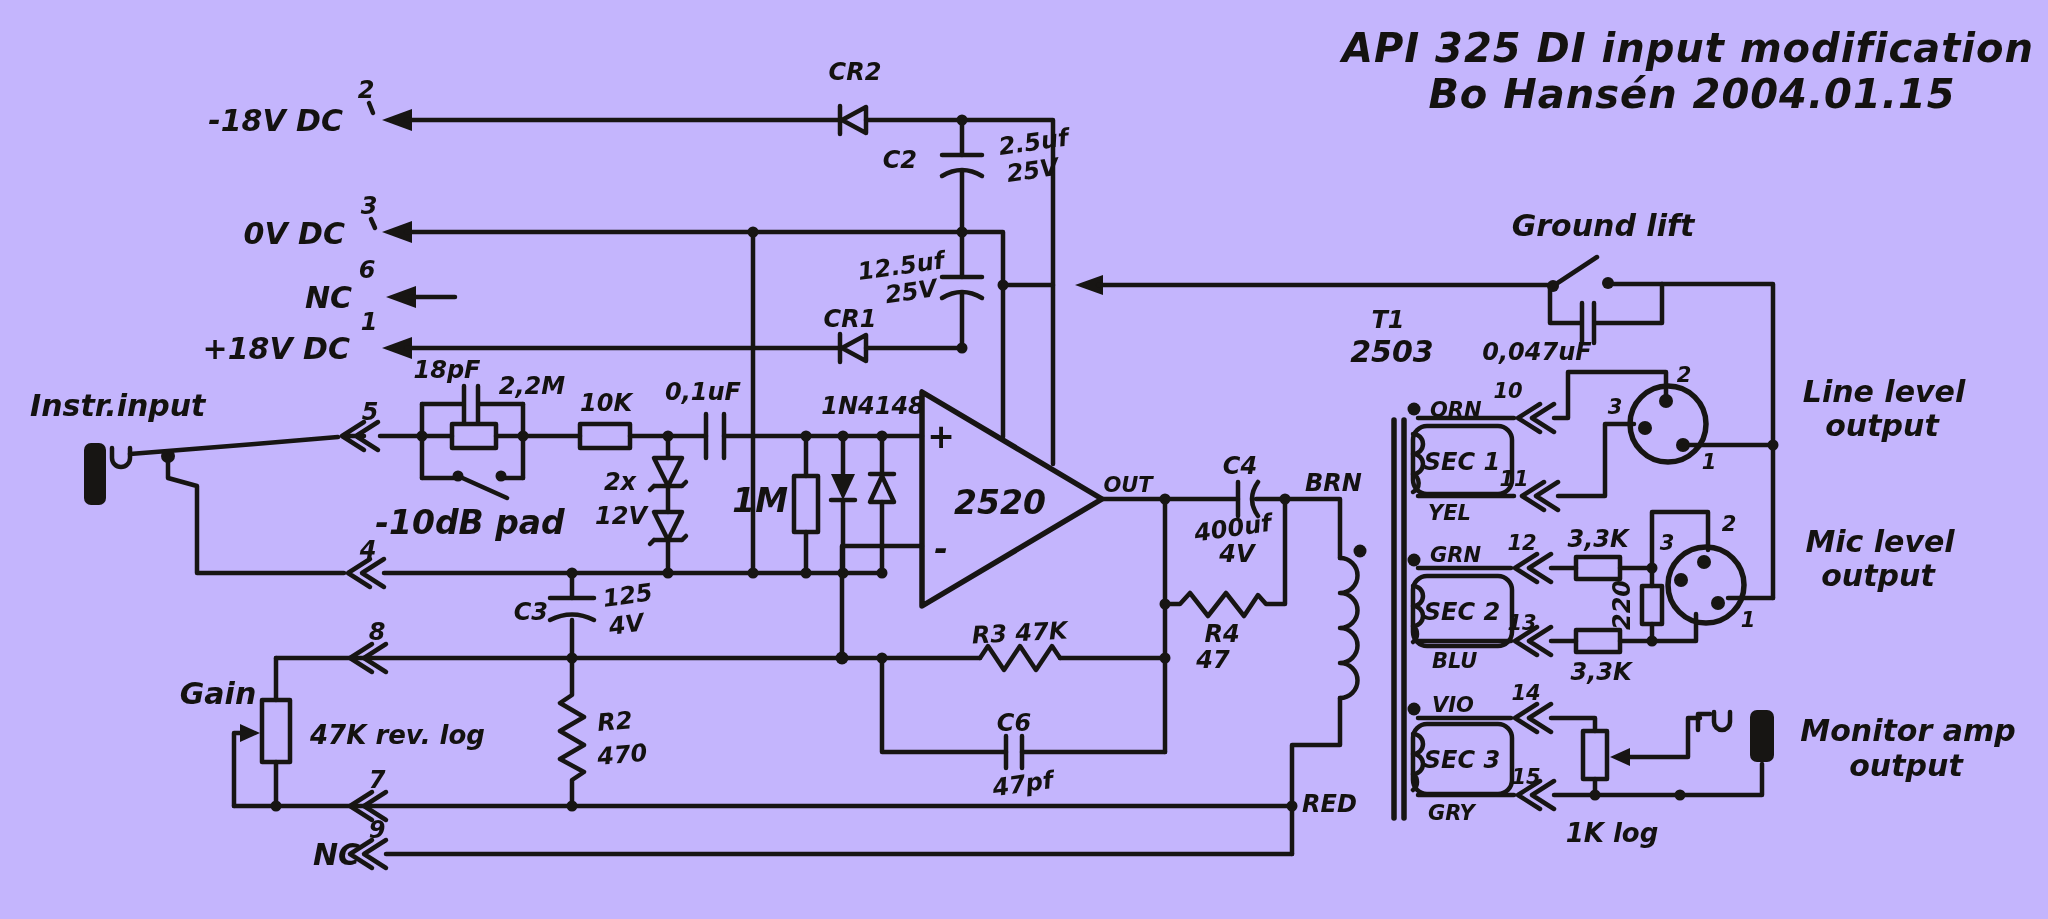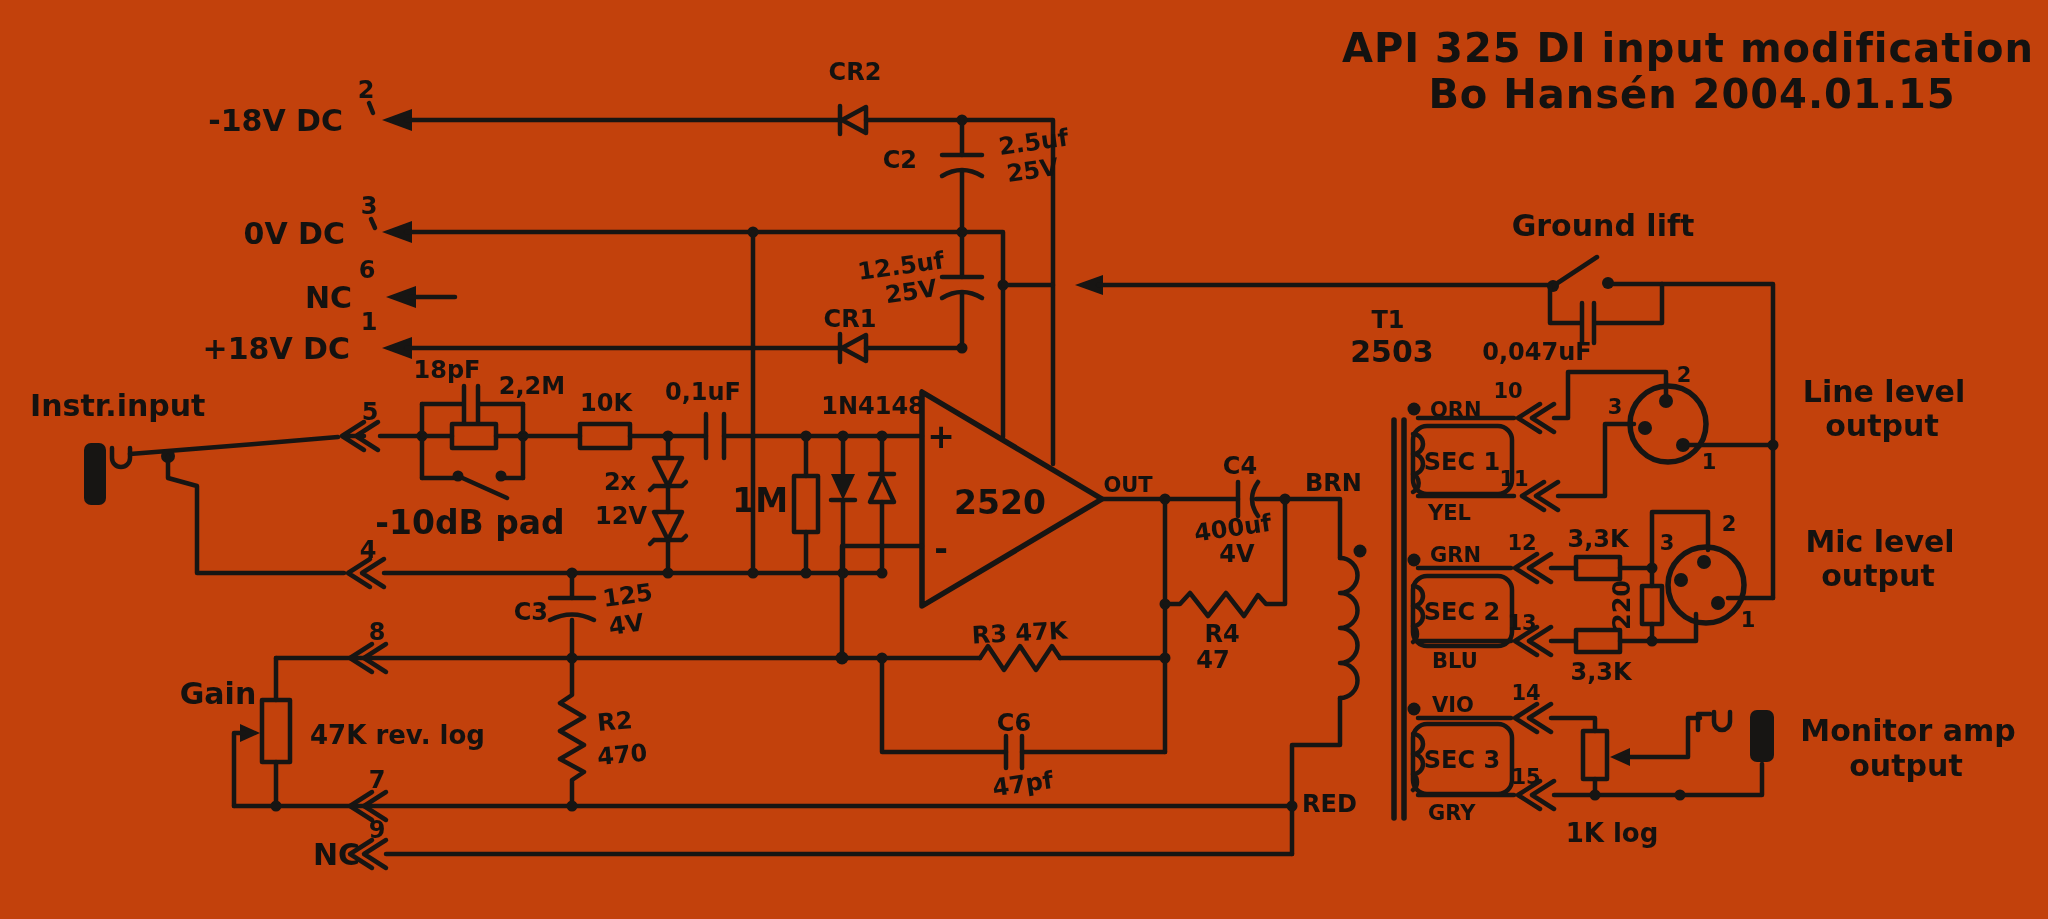--- a/index.html
+++ b/index.html
@@ -1,17 +1,17 @@
 <!DOCTYPE html>
 <html><head>
 <meta charset="utf-8">
 <style>
   html,body{margin:0;padding:0;background:#d8d6d0;}
-  #page{position:relative;width:2048px;height:919px;background:#c2410c;overflow:hidden;
-        font-family:"DejaVu Sans",sans-serif;}
+  #page{position:relative;width:2048px;height:919px;background:#c4b5fd;overflow:hidden;
+        font-family:"DejaVu Sans",sans-serif;font-style:italic;}
   svg{position:absolute;left:0;top:0;}
   .wire{stroke:#171513;stroke-width:4.5;fill:none;stroke-linecap:round;stroke-linejoin:round;}
   .thick{stroke:#171513;stroke-width:5.5;fill:none;stroke-linecap:round;stroke-linejoin:round;}
   .fillblk{fill:#171513;stroke:none;}
   .outline{stroke:#171513;stroke-width:4.5;fill:none;stroke-linejoin:round;}
   text{fill:#141210;font-family:"DejaVu Sans",sans-serif;font-weight:bold;}
   .ttl{font-size:40px;letter-spacing:1px;}
   .lbl{font-size:24px;}
   .lbl26{font-size:26px;}
   .lbl-lg{font-size:30px;}

